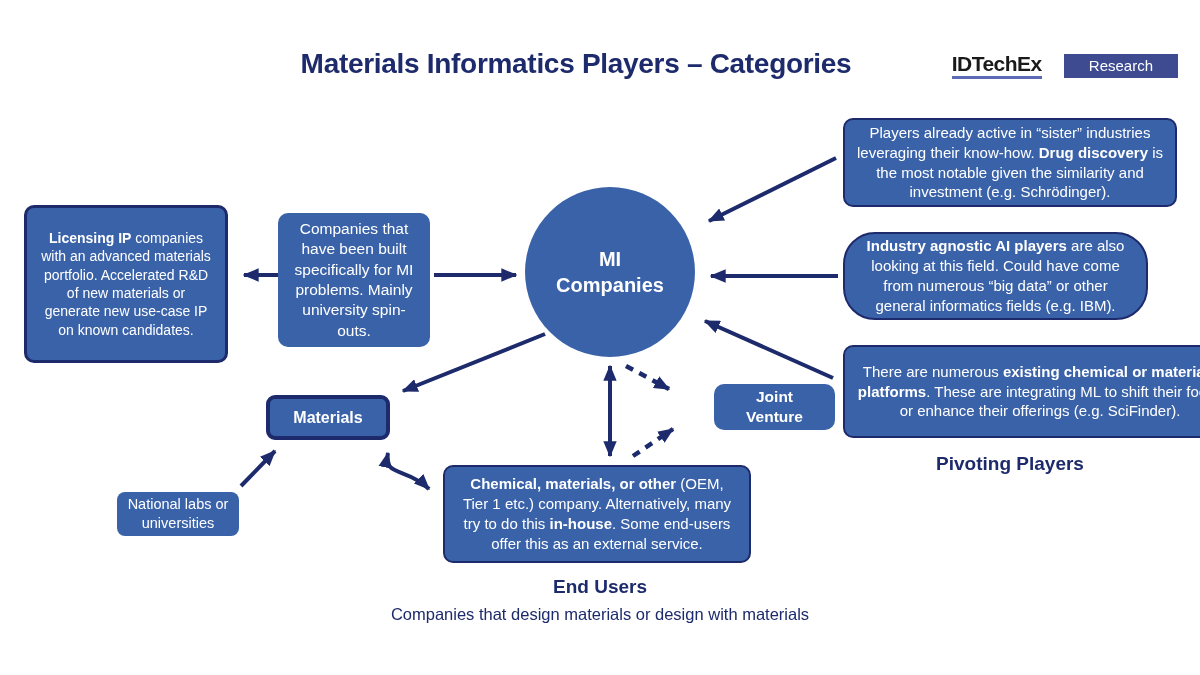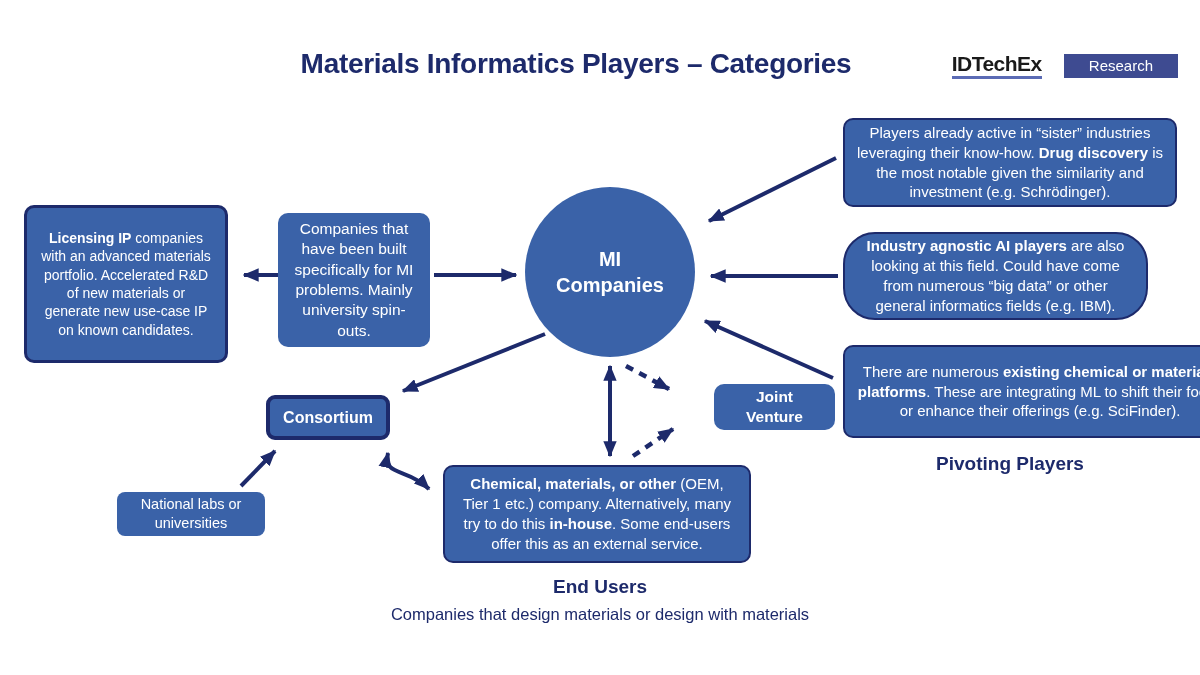--- a/index.html
+++ b/index.html
@@ -33,21 +33,21 @@
 
   .licensing{left:24px;top:205px;width:204px;height:158px;border-width:3px;font-size:14px;}
   .original-box{left:278px;top:213px;width:152px;height:134px;font-size:15.5px;}
   .sister{left:843px;top:118px;width:334px;height:89px;}
   .agnostic{left:843px;top:232px;width:305px;height:88px;border-radius:32px;}
   .platforms{left:843px;top:345px;width:394px;height:93px;}
   .endusers-box{left:443px;top:465px;width:308px;height:98px;}
   .consortium{left:266px;top:395px;width:124px;height:45px;border-width:4px;border-radius:9px;
     font-weight:bold;font-size:16px;}
   .jointventure{left:682px;top:384px;width:121px;height:46px;font-weight:bold;font-size:15.5px;margin-left:32px;}
-  .natlabs{left:117px;top:492px;width:148px;height:44px;font-size:14.5px;border-radius:8px;padding:0;}
+  .natlabs{left:117px;top:492px;width:122px;height:44px;font-size:14.5px;border-radius:8px;padding:0;}
 
   .circle{position:absolute;left:525px;top:187px;width:170px;height:170px;border-radius:50%;
     background:var(--blue);display:flex;flex-direction:column;align-items:center;justify-content:center;
     color:#fff;font-weight:bold;font-size:20px;line-height:1.3;text-align:right;}
 
   .heading-original{left:252px;top:172px;width:200px;}
   .heading-pivoting{left:910px;top:453px;width:200px;}
   .heading-endusers{left:0;top:576px;width:1200px;}
   .subtitle{position:absolute;left:0;top:605px;width:1200px;text-align:center;
     font-size:16.5px;color:var(--navy);}
@@ -109,21 +109,21 @@
   <div class="node bordered agnostic">
       <div><span></span><b>Industry agnostic AI players</b><span> are also looking at this field. Could have come from numerous “big data” or other general informatics fields (e.g. IBM).</span></div>
     </div>
 
   <div class="node bordered platforms">
       <div><span>There are numerous </span><b>existing chemical or materials platforms</b><span>. These are integrating ML to shift their focus or enhance their offerings (e.g. SciFinder).</span></div>
     </div>
 
   <div class="heading heading-pivoting">Pivoting Players</div>
 
-  <div class="node bordered consortium">Consortium</div>
+  <div class="node bordered consortium">Materials</div>
 
   <div class="node jointventure">Joint Venture</div>
 
   <div class="node natlabs">National labs or universities</div>
 
   <div class="node bordered endusers-box">
       <div><span></span><b>Chemical, materials, or other</b><span> (OEM, Tier 1 etc.) company. Alternatively, many try to do this </span><b>in-house</b><span>. Some end-users offer this as an external service.</span></div>
     </div>
 
   <div class="heading heading-endusers">End Users</div>

